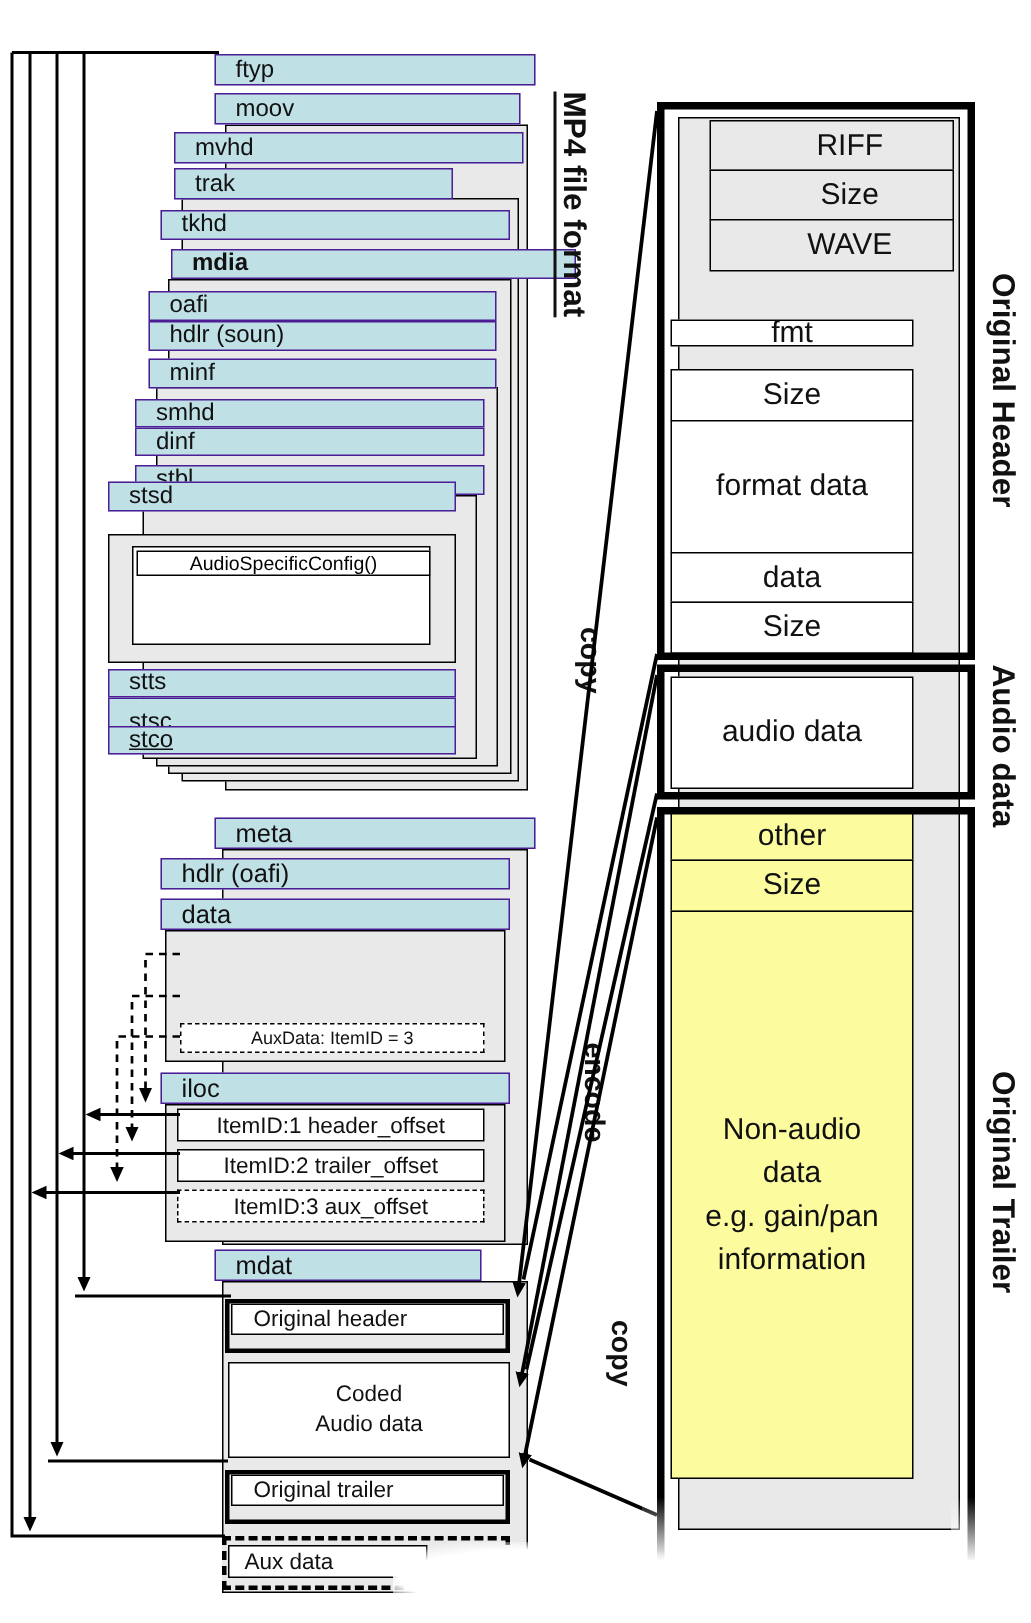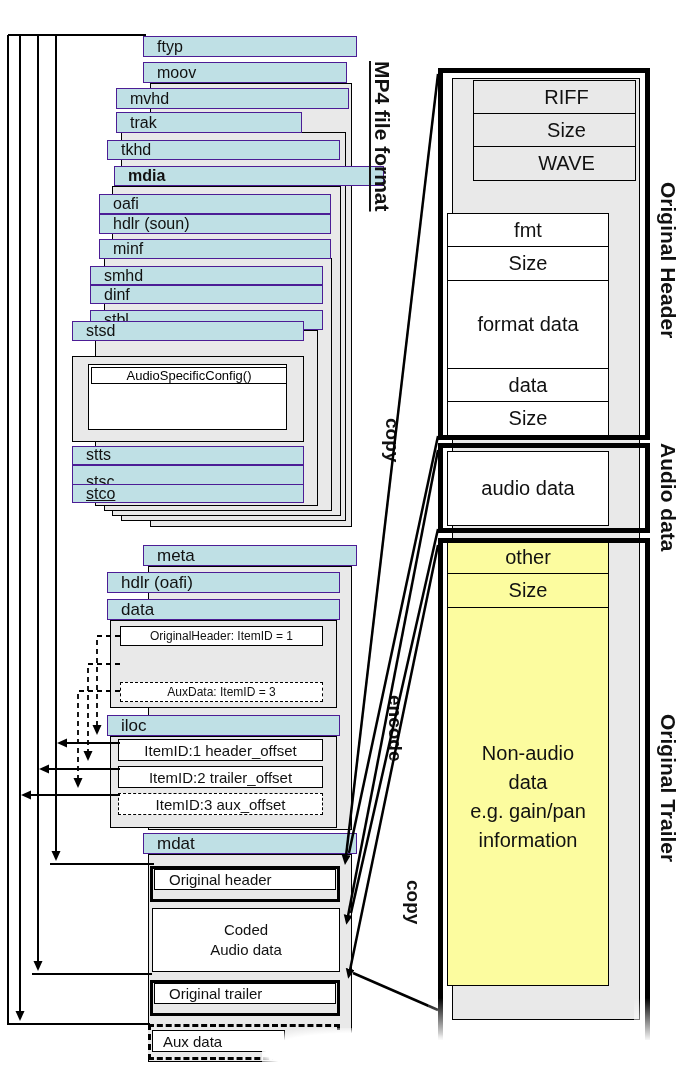--- a/index.html
+++ b/index.html
@@ -106,32 +106,29 @@
     </div>
   <div class="abs teal big" style="left:107px;top:572px;width:233px;height:21px;">
       <span>hdlr (oafi)</span>
     </div>
   <div class="abs teal big" style="left:107px;top:599px;width:233px;height:21px;">
       <span>data</span>
     </div>
   <div class="abs teal big" style="left:107px;top:715px;width:233px;height:21px;">
       <span>iloc</span>
     </div>
-  <div class="abs teal big" style="left:143px;top:833px;width:214px;height:21px;">
+  <div class="abs teal big" style="left:143px;top:833px;width:178px;height:21px;">
       <span>mdat</span>
     </div>
 
   <div class="abs whitebox" style="left:88px;top:364px;width:199px;height:66px;"></div>
   <div class="abs whitebox" style="left:91px;top:367px;width:196px;height:17px;font-size:13px;">
       <span>AudioSpecificConfig()</span>
     </div>
 
-  <div class="abs whitebox item-sm" style="left:120px;top:626px;width:203px;height:20px;">
-      <span>OriginalHeader: ItemID = 1</span>
-    </div>
   <div class="abs whitebox item-sm dashedbox" style="left:120px;top:682px;width:203px;height:20px;">
       <span>AuxData: ItemID = 3</span>
     </div>
 
   <div class="abs whitebox item-md" style="left:118px;top:739px;width:205px;height:22px;">
       <span>ItemID:1 header_offset</span>
     </div>
   <div class="abs whitebox item-md" style="left:118px;top:766px;width:205px;height:22px;">
       <span>ItemID:2 trailer_offset</span>
     </div>
@@ -164,21 +161,21 @@
   <div class="abs greyrow" style="left:473px;top:80px;width:163px;height:34px;">
       <span>RIFF</span>
     </div>
   <div class="abs greyrow" style="left:473px;top:113px;width:163px;height:34px;">
       <span>Size</span>
     </div>
   <div class="abs greyrow" style="left:473px;top:146px;width:163px;height:35px;">
       <span>WAVE</span>
     </div>
 
-  <div class="abs whiterow" style="left:447px;top:213px;width:162px;height:34px;">
+  <div class="abs whiterow" style="left:447px;top:213px;width:162px;height:18px;">
       <span>fmt</span>
     </div>
   <div class="abs whiterow" style="left:447px;top:246px;width:162px;height:35px;">
       <span>Size</span>
     </div>
   <div class="abs whiterow" style="left:447px;top:280px;width:162px;height:89px;">
       <span>format data</span>
     </div>
   <div class="abs whiterow" style="left:447px;top:368px;width:162px;height:34px;">
       <span>data</span>

